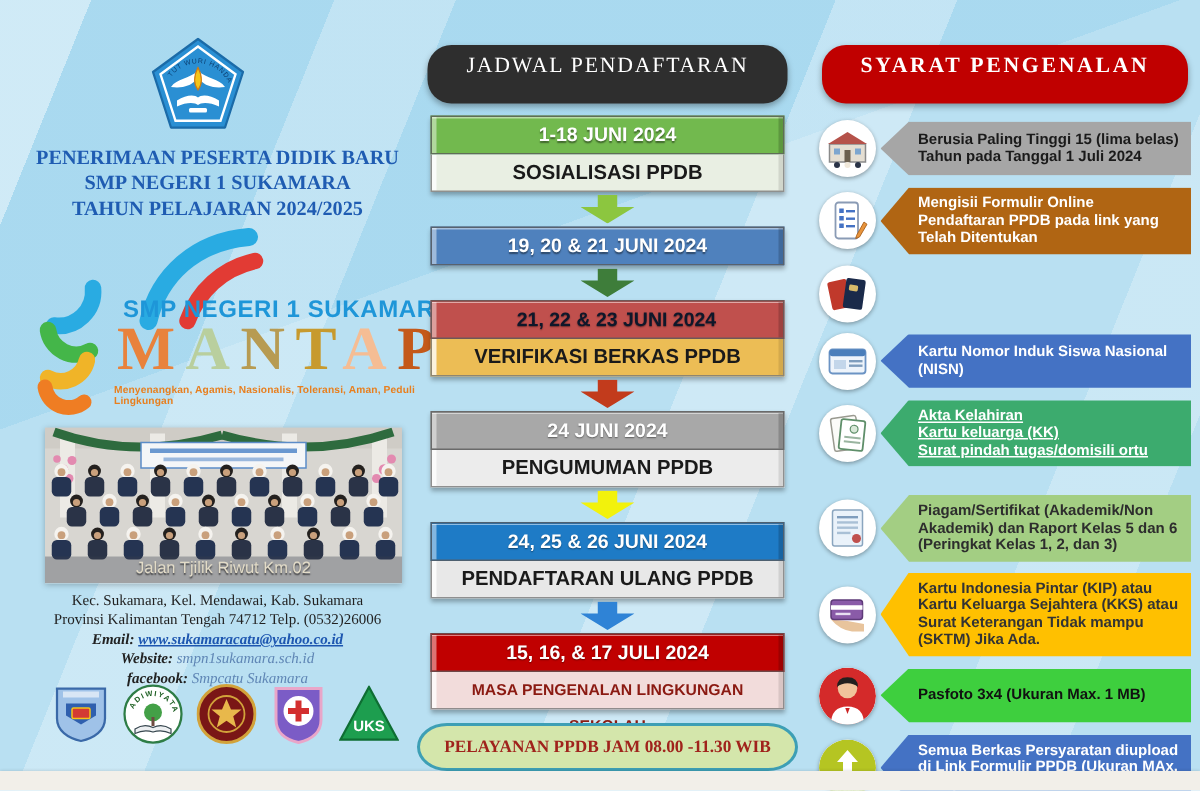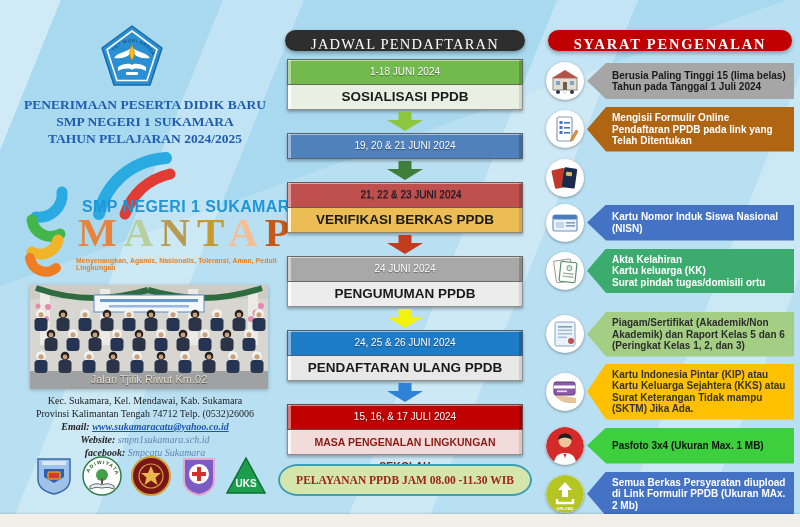--- a/index.html
+++ b/index.html
@@ -31,26 +31,26 @@
   .address{position:absolute;left:0;top:394px;width:290px;text-align:center;
     font-family:"Liberation Serif",serif;font-size:10px;line-height:13px;color:#222;}
   .address .lbl{font-weight:bold;font-style:italic;}
   .address .link{color:#1d56b0;text-decoration:underline;font-style:italic;font-weight:bold;}
   .address .site{color:#5f86b5;font-style:italic;}
   .footer-logos{position:absolute;left:36px;top:456px;width:230px;display:flex;justify-content:space-between;align-items:center;}
   .footer-logos span{display:inline-block;}
 
   
   .mid-col{position:absolute;left:287px;top:30px;width:236px;display:flex;flex-direction:column;align-items:center;}
-  .pill{height:21px;line-height:29px;border-radius:16px;text-align:center;color:#fff;
+  .pill{height:39px;line-height:29px;border-radius:16px;text-align:center;color:#fff;
     font-family:"Liberation Serif",serif;font-size:14.5px;letter-spacing:1.2px;
     box-shadow:0 2px 4px rgba(0,0,0,.35);padding:0 26px;white-space:nowrap;}
   .pill.black{margin-bottom:8px;}
   .step{width:100%;box-shadow:0 2px 3px rgba(0,0,0,.3);}
-  .step .date{height:24px;line-height:24px;text-align:center;font-weight:normal;font-size:10px;
+  .step .date{height:24px;line-height:24px;text-align:center;font-weight:bold;font-size:13px;
     text-shadow:0 1px 1px rgba(0,0,0,.45);border:1px solid rgba(90,90,90,.8);
     box-shadow:inset 3px 0 0 rgba(255,255,255,.45), inset -3px 0 0 rgba(0,0,0,.18), inset 0 1px 0 rgba(255,255,255,.5);}
   .step .label{height:24px;line-height:24px;text-align:center;font-weight:bold;font-size:13.5px;
     border:1px solid rgba(120,120,120,.8);border-top:none;
     box-shadow:inset 3px 0 0 rgba(255,255,255,.8), inset -3px 0 0 rgba(0,0,0,.10);}
   .step.small-label .label{font-size:10.5px;}
   .arrow{width:36px;height:19px;margin:2px 0;background:currentColor;
     clip-path:polygon(32% 0,68% 0,68% 42%,100% 42%,50% 100%,0 42%,32% 42%);
     filter:drop-shadow(0 1px 1px rgba(0,0,0,.3));}
   .oval{margin-top:9px;height:24px;line-height:24px;padding:2px 16px;border-radius:20px/16px;
@@ -349,21 +349,21 @@
     <div class="req">
       <span class="req-icon">
         <svg width="30" height="30" viewBox="0 0 30 30">
           <rect x="5" y="4" width="17" height="22" rx="1.5" fill="#fbfbf8" stroke="#9a9a90" stroke-width="1" transform="rotate(-8 13 15)"></rect>
           <rect x="10" y="6" width="16" height="20" rx="1.5" fill="#ffffff" stroke="#5f8f6a" stroke-width="1.2" transform="rotate(6 18 16)"></rect>
           <circle cx="19" cy="12" r="2.6" fill="#d8e8d8" stroke="#5f8f6a" stroke-width=".8" transform="rotate(6 18 16)"></circle>
           <rect x="13" y="17" width="11" height="1.4" fill="#9ab5a0" transform="rotate(6 18 16)"></rect>
           <rect x="13" y="20" width="11" height="1.4" fill="#9ab5a0" transform="rotate(6 18 16)"></rect>
         </svg>
       </span>
-      <div class="bubble" style="background: rgb(60, 171, 110); color: rgb(255, 255, 255);">Akta Kelahiran
+      <div class="bubble" style="background: rgb(60, 171, 110); color: rgb(255, 255, 255); text-decoration: underline;">Akta Kelahiran
 Kartu keluarga (KK)
 Surat pindah tugas/domisili ortu</div>
     </div>
 
     <div class="req">
       <span class="req-icon">
         <svg width="30" height="30" viewBox="0 0 30 30">
           <rect x="5" y="3" width="20" height="24" rx="1.5" fill="#eaf2fa" stroke="#8aa5bf" stroke-width="1"></rect>
           <rect x="8" y="7" width="14" height="1.6" fill="#7f9dbd"></rect>
             <rect x="8" y="10.5" width="14" height="1.6" fill="#a9c0d6"></rect>

